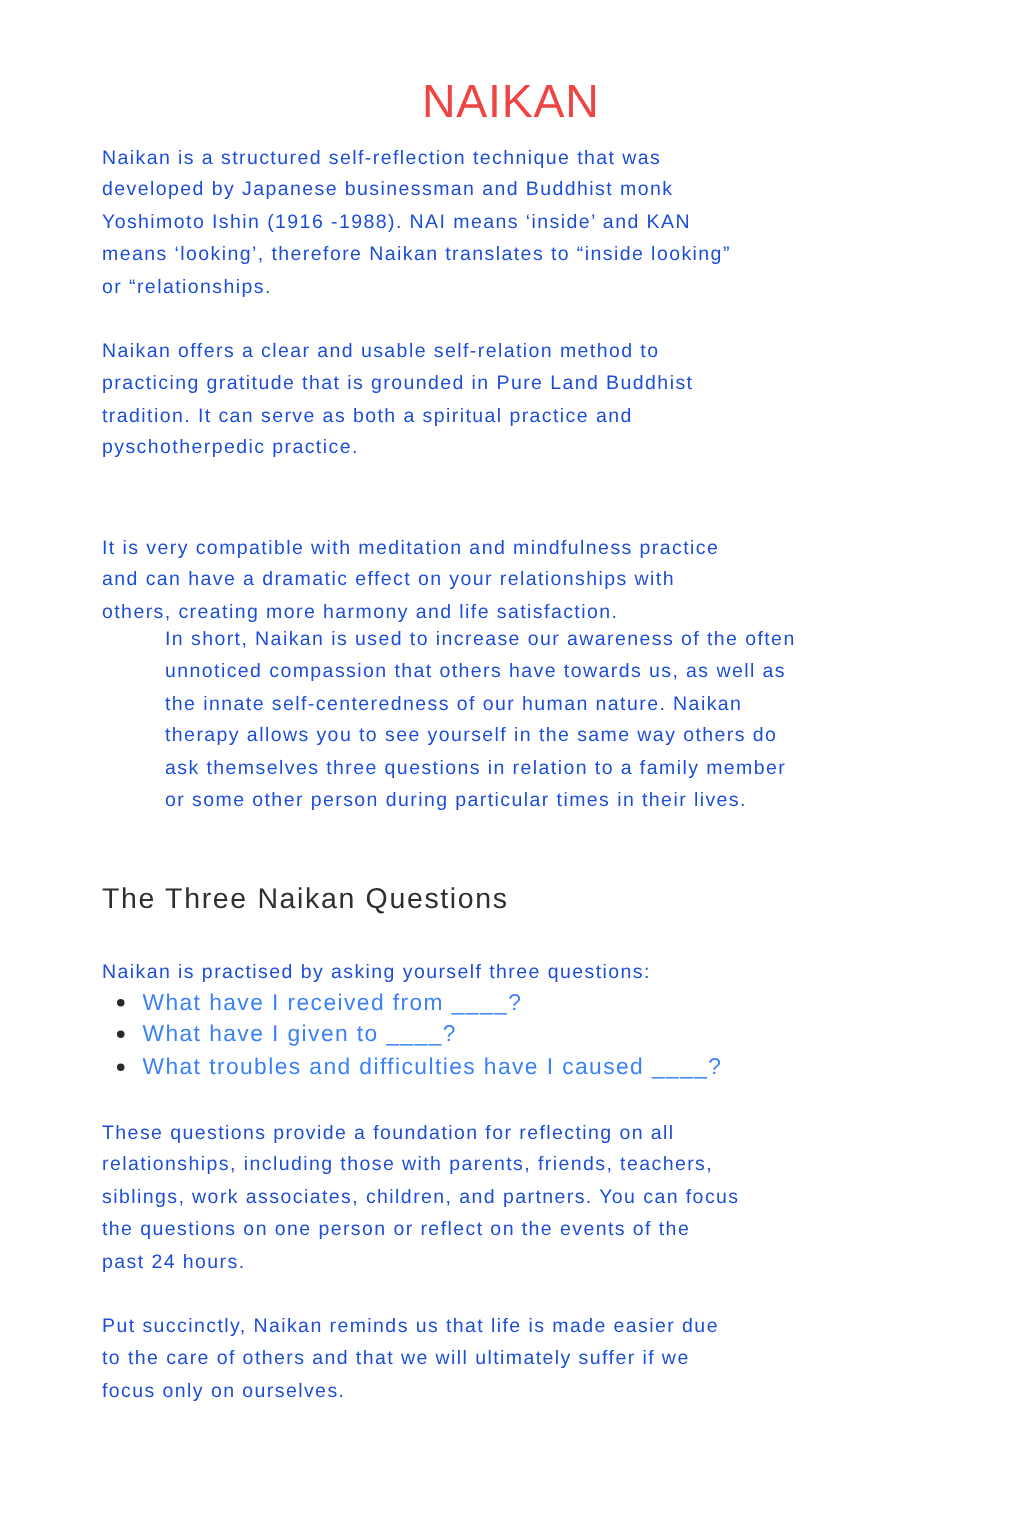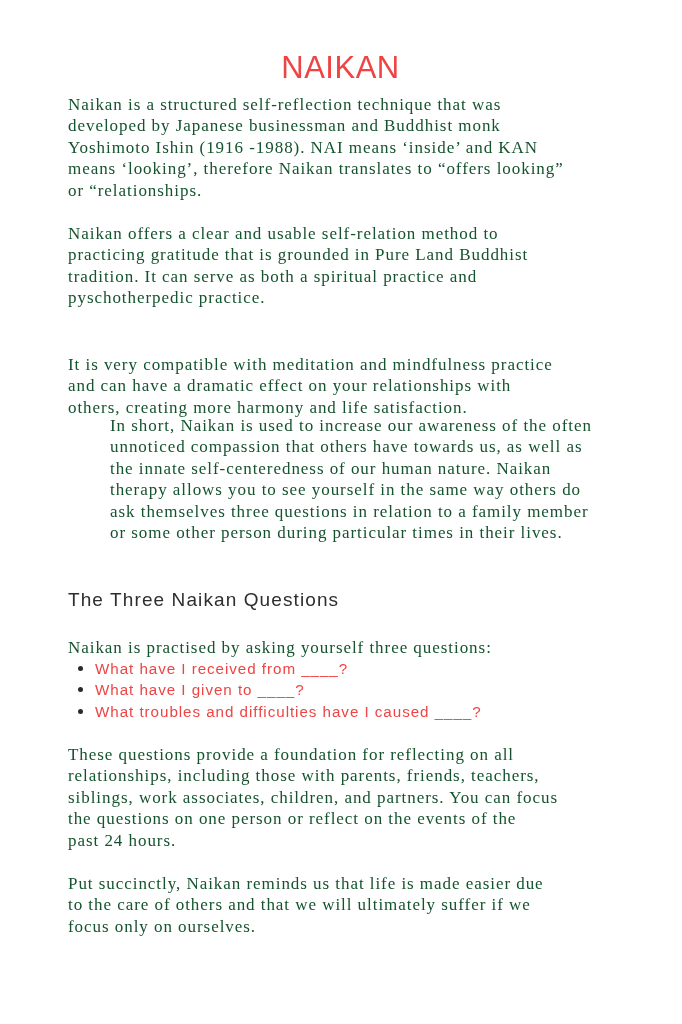--- a/index.html
+++ b/index.html
@@ -33,25 +33,25 @@
       color: #ef4444;
       margin: 0;
       line-height: 40px;
       font-family: "Liberation Sans", sans-serif;
     }
     .para {
       position: absolute;
       left: 0;
       width: 560px;
       margin: 0;
-      font-size: 17px;
+      font-size: 13px;
       line-height: 21.4px;
       letter-spacing: 0.95px;
-      font-family: Liberation Serif, serif;
-      color: #14532d;
+      font-family: Liberation Sans, sans-serif;
+      color: #1d4ed8;
       white-space: normal;
     }
     .line {
       display: block;
       white-space: nowrap;
     }
     .subheading {
       position: absolute;
       left: 0;
       top: 587px;
@@ -67,21 +67,21 @@
       position: absolute;
       left: 0;
       top: 658px;
       margin: 0;
       padding: 0;
       list-style: none;
       font-size: 15.2px;
       line-height: 21.4px;
       letter-spacing: 0.95px;
       font-family: "Liberation Sans", sans-serif;
-      color: #ef4444;
+      color: #3b82f6;
     }
     .qlist li {
       position: relative;
       padding-left: 27px;
       white-space: nowrap;
     }
     .bullet {
       position: absolute;
       left: 10px;
       top: 8px;
@@ -95,21 +95,21 @@
 <body>
 
 <div class="page">
 
   <h1 class="title">NAIKAN</h1>
 
   <p class="para" style="top:94px;">
     <span class="line">Naikan is a structured self-reflection technique that was</span>
     <span class="line">developed by Japanese businessman and Buddhist monk</span>
     <span class="line">Yoshimoto Ishin (1916 -1988). NAI means ‘inside’ and KAN</span>
-    <span class="line">means ‘looking’, therefore Naikan translates to “offers looking”</span>
+    <span class="line">means ‘looking’, therefore Naikan translates to “inside looking”</span>
     <span class="line">or “relationships.</span>
   </p>
 
   <p class="para" style="top:223px;">
     <span class="line">Naikan offers a clear and usable self-relation method to</span>
     <span class="line">practicing gratitude that is grounded in Pure Land Buddhist</span>
     <span class="line">tradition. It can serve as both a spiritual practice and</span>
     <span class="line">pyschotherpedic practice.</span>
   </p>
 

